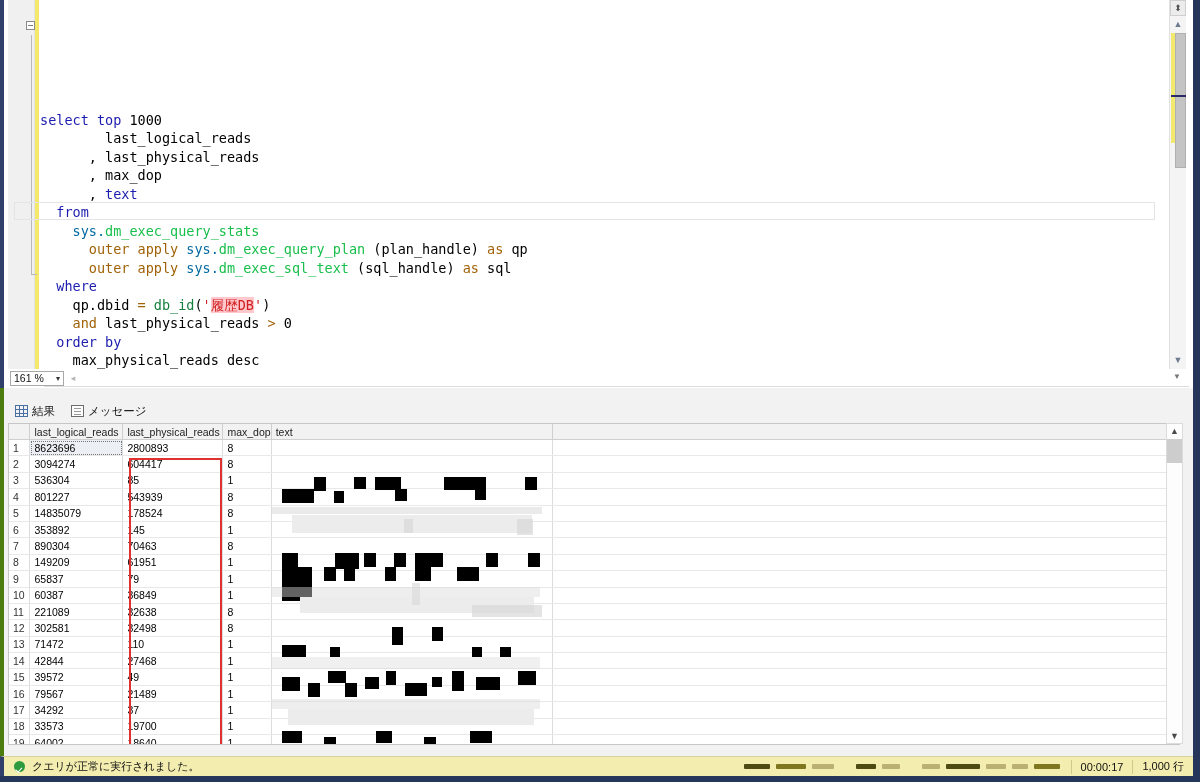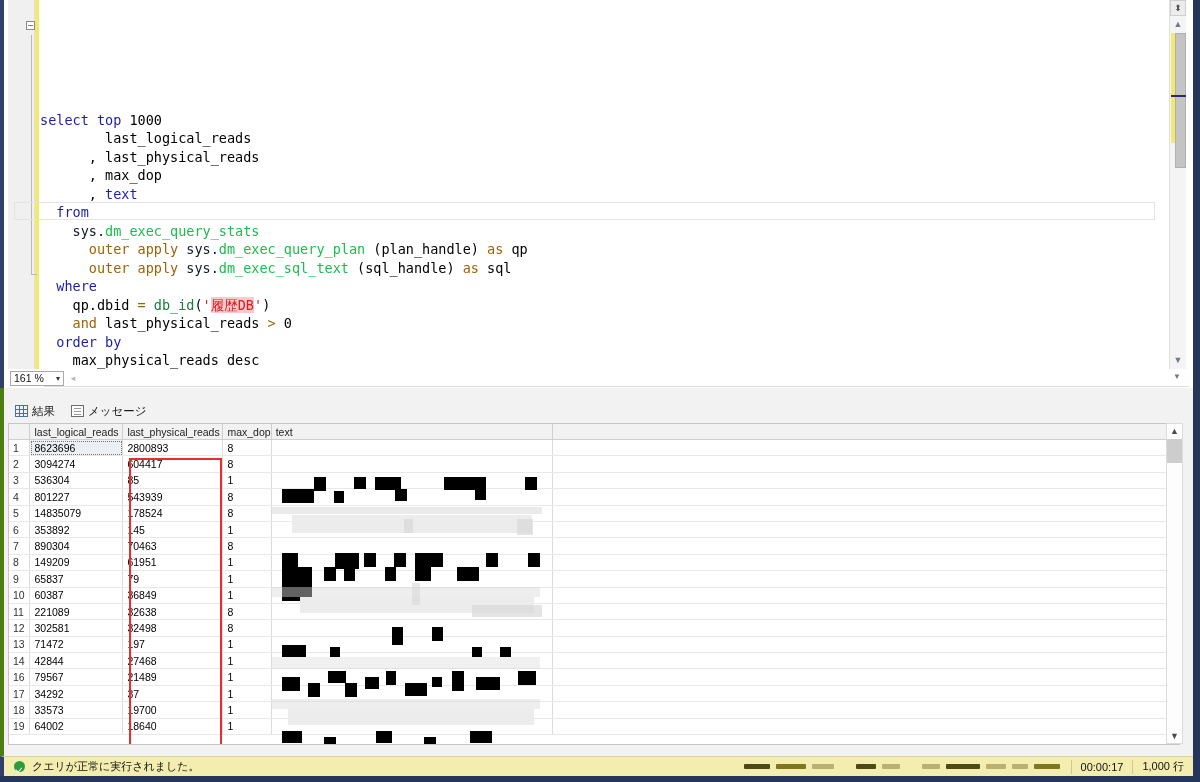--- a/index.html
+++ b/index.html
@@ -63,21 +63,21 @@
     font-family: "DejaVu Sans Mono", "Liberation Mono", monospace;
     font-size: 13.5px;
     line-height: 18.5px;
     white-space: pre;
     color: #1f1f9e;
   }
   .code .ln { display: block; height: 18.5px; position: relative; }
   .kw      { color: #1c1cb0; }
   .num     { color: #000000; }
   .ident   { color: #000000; }
-  .schema  { color: #0f172a; }
+  .schema  { color: #0369a1; }
   .func    { color: #19bf4c; }
   .gray    { color: #a16207; }
   .sysfn   { color: #15803d; }
   .str     { color: #d02020; }
   .hl-db   { background: #ffc8cd; text-align: right; }
   .punct   { color: #000000; }
 
   
   .collapse {
     position: absolute;
@@ -590,29 +590,37 @@
               <td class="rownum">12</td>
               <td>302581</td>
               <td>32498</td>
               <td>8</td>
               <td></td>
               <td class="blank"></td>
             </tr>
             <tr>
               <td class="rownum">13</td>
               <td>71472</td>
-              <td>197</td>
+              <td>110</td>
               <td>1</td>
               <td></td>
               <td class="blank"></td>
             </tr>
             <tr>
               <td class="rownum">14</td>
               <td>42844</td>
               <td>27468</td>
+              <td>1</td>
+              <td></td>
+              <td class="blank"></td>
+            </tr>
+            <tr>
+              <td class="rownum">15</td>
+              <td>39572</td>
+              <td>49</td>
               <td>1</td>
               <td></td>
               <td class="blank"></td>
             </tr>
             <tr>
               <td class="rownum">16</td>
               <td>79567</td>
               <td>21489</td>
               <td>1</td>
               <td></td>

